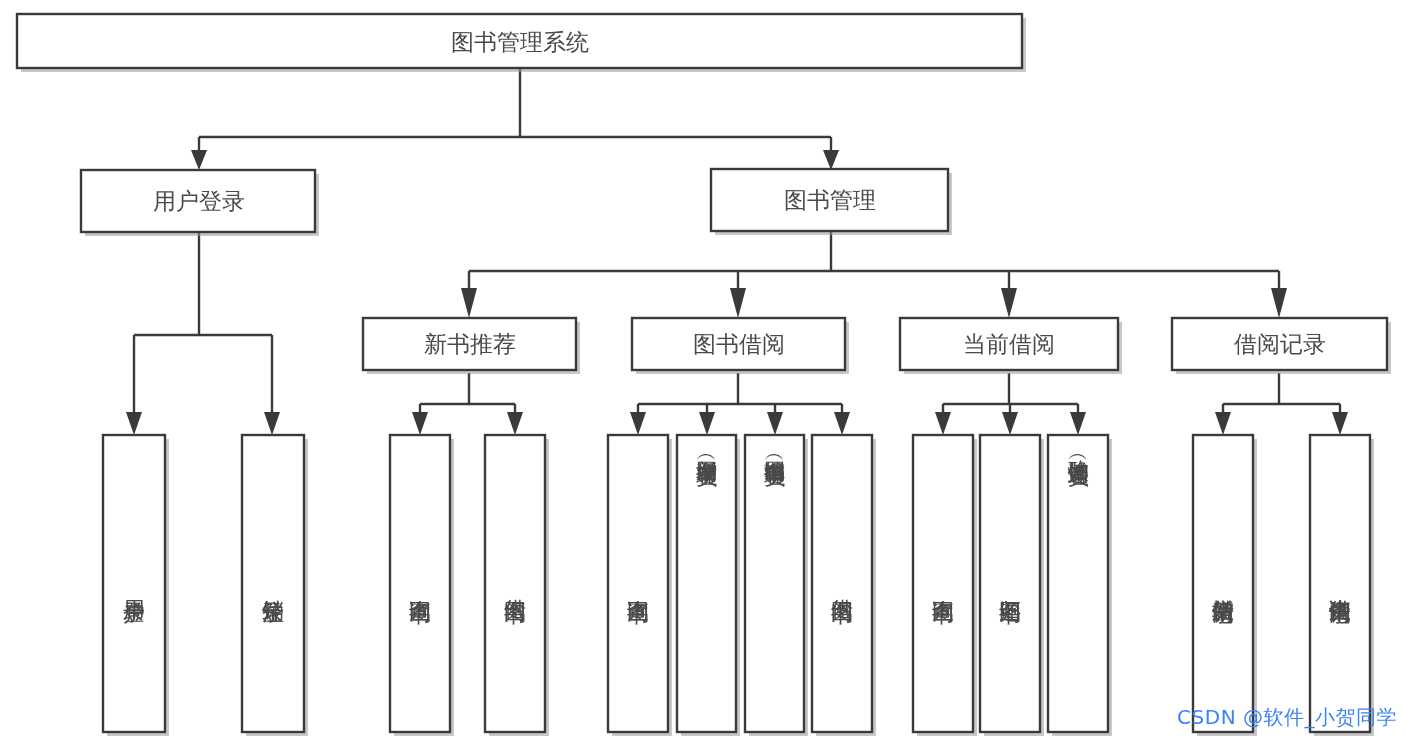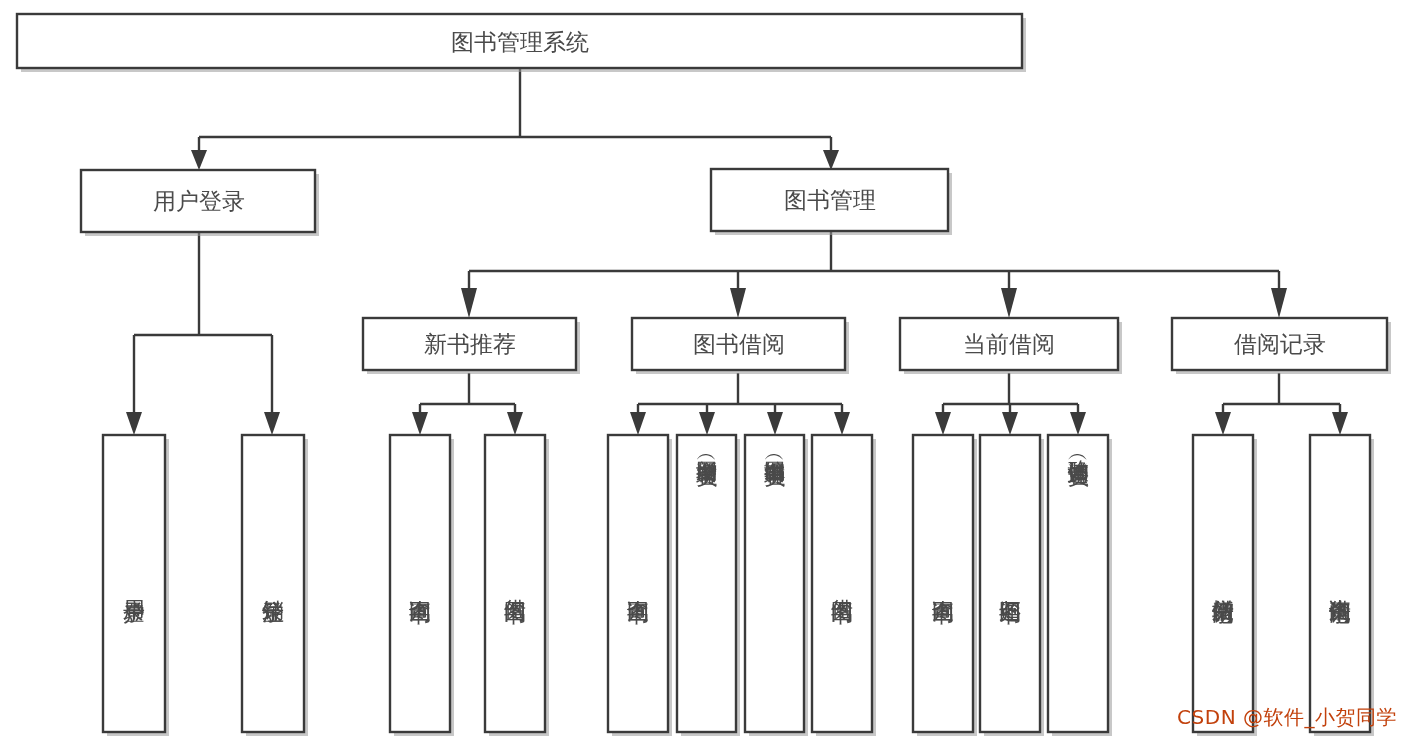--- a/index.html
+++ b/index.html
@@ -68,21 +68,21 @@
     align-items: center;
     justify-content: center;
     pointer-events: none;
   }
   .watermark {
     position: absolute;
     right: 8px;
     bottom: 6px;
     font-family: "DejaVu Sans", "Liberation Sans", sans-serif;
     font-size: 20px;
-    color: #c2410c;
+    color: #3b82f6;
     letter-spacing: 0.5px;
     white-space: nowrap;
   }
 </style>
 </head>
 <body>
 
 <div id="diagram-root">
 
   <svg class="diagram-canvas" viewBox="0 0 1405 747" xmlns="http://www.w3.org/2000/svg">

